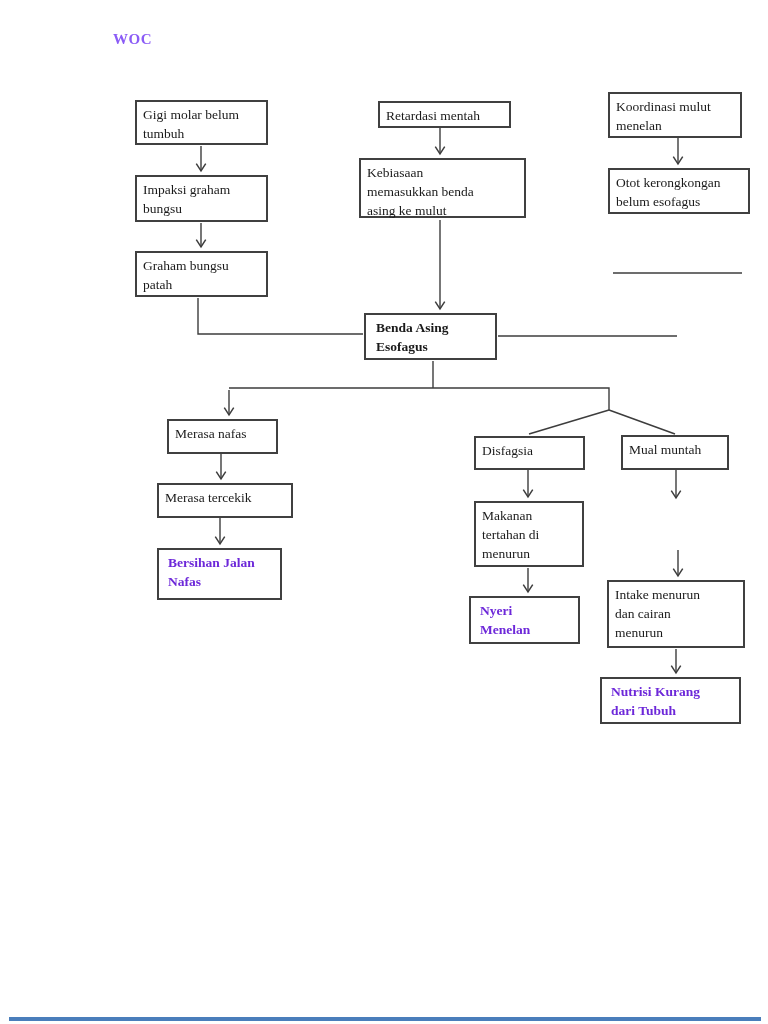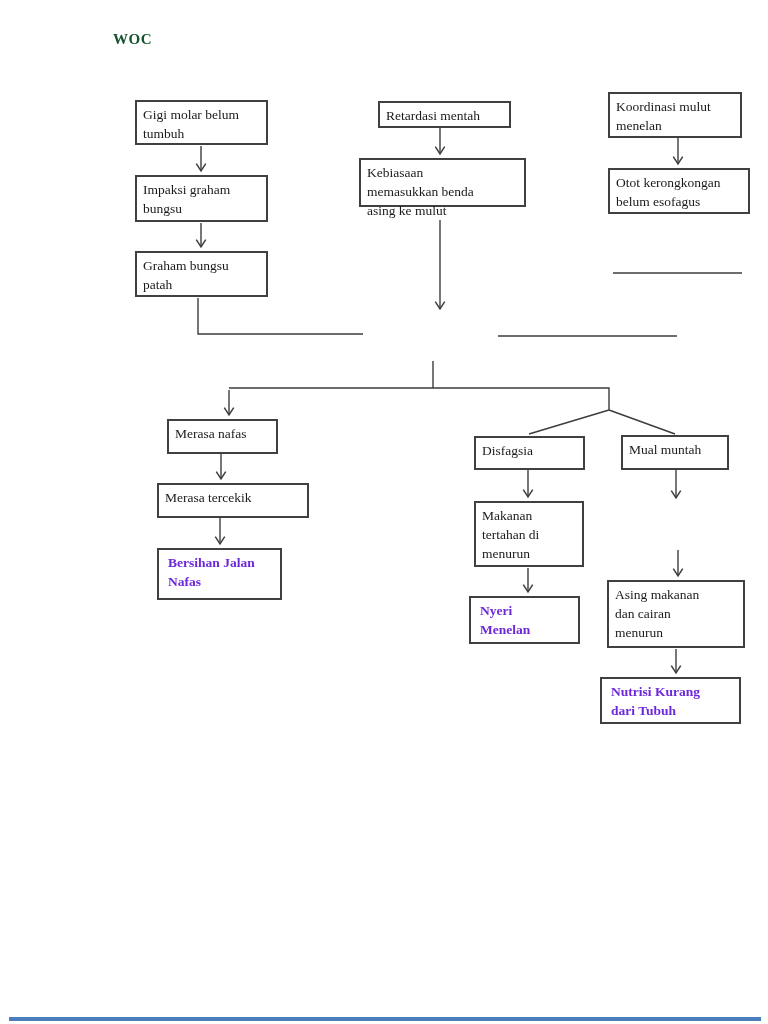--- a/index.html
+++ b/index.html
@@ -6,21 +6,21 @@
   .page{
     position:relative;
     width:768px;height:1024px;
     margin:0 auto;
     background:#ffffff;
     font-family:"Liberation Serif","DejaVu Serif",serif;
     overflow:hidden;
   }
   .page-title{
     position:absolute;left:113px;top:31px;
-    font-size:15px;font-weight:bold;color:#14532d;letter-spacing:.5px;
+    font-size:15px;font-weight:bold;color:#8b5cf6;letter-spacing:.5px;
   }
   svg.connectors{position:absolute;left:0;top:0;pointer-events:none;}
   .node{
     position:absolute;
     box-sizing:border-box;
     border:2px solid #404040;
     background:#ffffff;
     padding:3px 6px;
     font-size:13.5px;line-height:1.42;color:#1a1a1a;
     white-space:pre-line;
@@ -72,43 +72,45 @@
   </svg>
 
   <div class="node" style="left:135px;top:100px;width:133px;height:45px">Gigi molar belum
 tumbuh</div>
   <div class="node" style="left:135px;top:251px;width:133px;height:46px">Graham bungsu
 patah</div>
   <div class="node" style="left:135px;top:175px;width:133px;height:47px">Impaksi graham
 bungsu</div>
 
   <div class="node" style="left:378px;top:101px;width:133px;height:27px">Retardasi mentah</div>
-  <div class="node" style="left:359px;top:158px;width:167px;height:49px">Kebiasaan
+  <div class="node" style="left:359px;top:158px;width:167px;height:60px">Kebiasaan
 memasukkan benda
 asing ke mulut</div>
 
   <div class="node" style="left:608px;top:92px;width:134px;height:46px">Koordinasi mulut
 menelan</div>
   <div class="node" style="left:608px;top:168px;width:142px;height:46px">Otot kerongkongan
 belum esofagus</div>
 
+  <div class="node emphasis" style="left:364px;top:313px;width:133px;height:47px">Benda Asing
+Esofagus</div>
 
   <div class="node" style="left:167px;top:419px;width:111px;height:35px">Merasa nafas</div>
-  <div class="node" style="left:157px;top:483px;width:152px;height:35px">Merasa tercekik</div>
+  <div class="node" style="left:157px;top:483px;width:136px;height:35px">Merasa tercekik</div>
   <div class="node alert" style="left:157px;top:548px;width:125px;height:52px">Bersihan Jalan
 Nafas</div>
 
   <div class="node" style="left:474px;top:436px;width:111px;height:34px">Disfagsia</div>
   <div class="node" style="left:474px;top:501px;width:110px;height:66px">Makanan
 tertahan di
 menurun</div>
   <div class="node alert" style="left:469px;top:596px;width:111px;height:48px">Nyeri
 Menelan</div>
 
   <div class="node" style="left:621px;top:435px;width:108px;height:35px">Mual muntah</div>
-  <div class="node" style="left:607px;top:580px;width:138px;height:68px">Asing makanan
+  <div class="node" style="left:607px;top:580px;width:138px;height:68px">Intake menurun
 dan cairan
 menurun</div>
   <div class="node alert" style="left:600px;top:677px;width:141px;height:47px">Nutrisi Kurang
 dari Tubuh</div>
 
   <div class="bottom-divider"></div>
 </div>
 
 </body></html>

